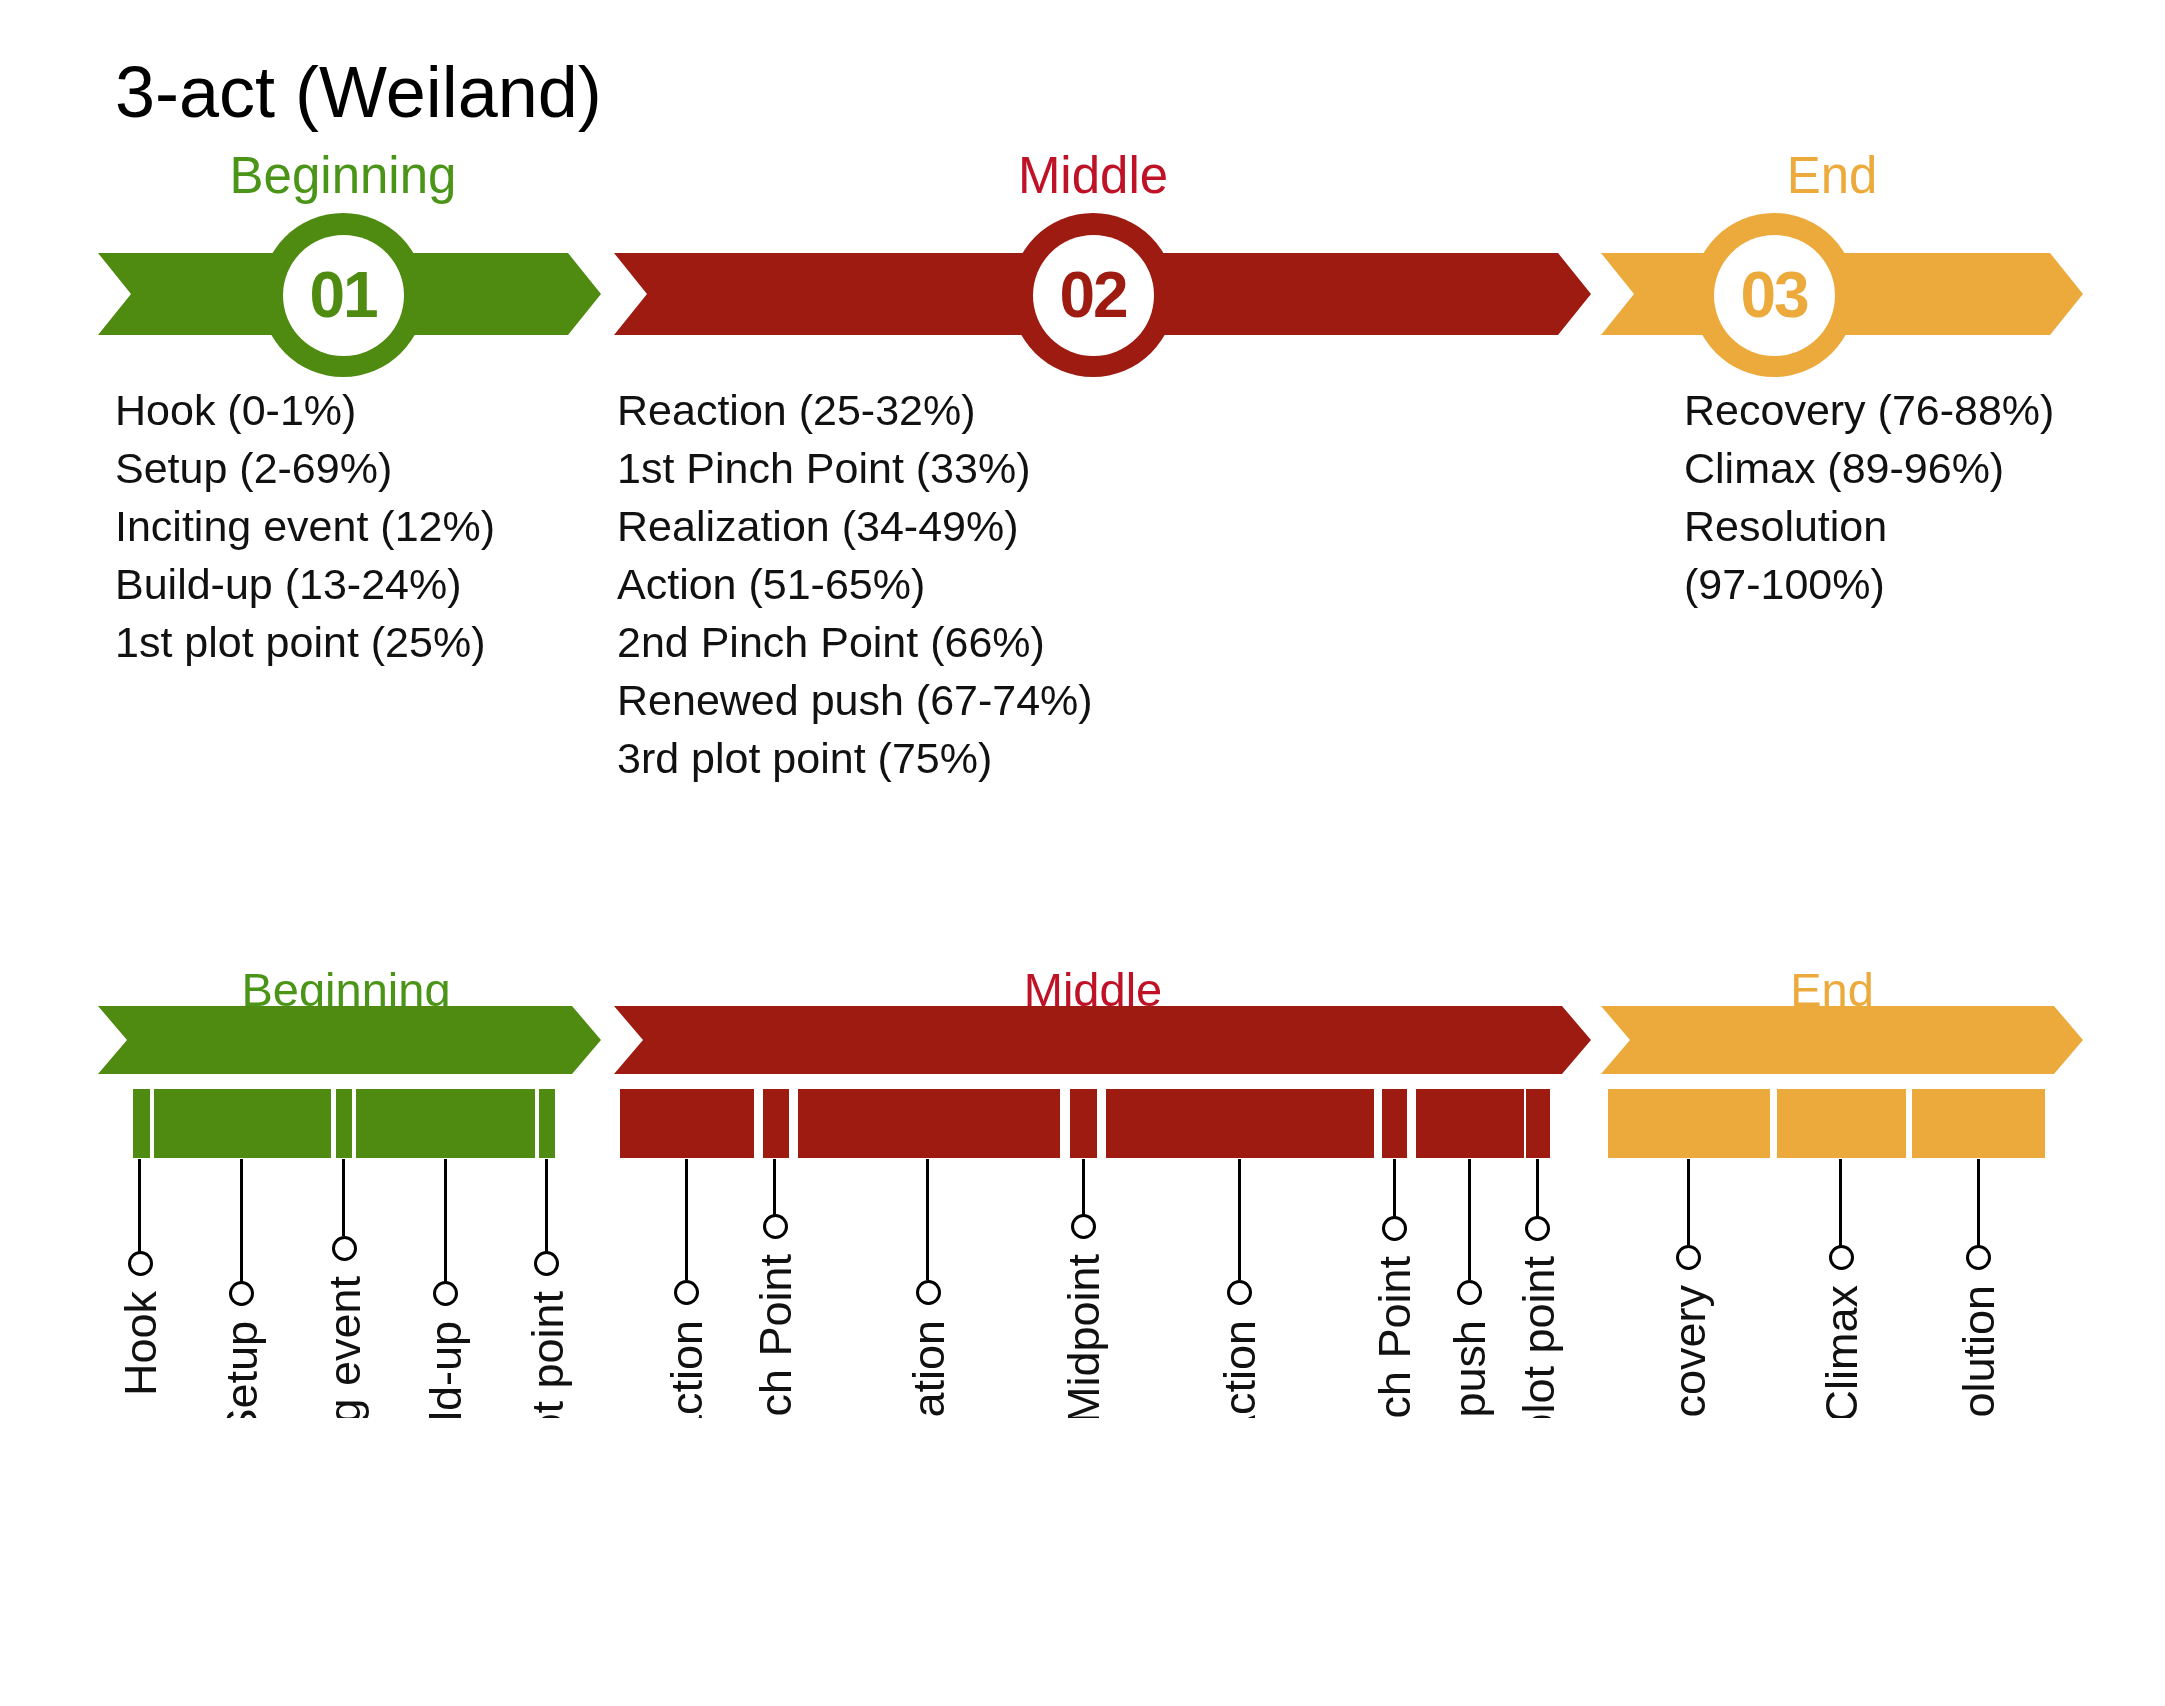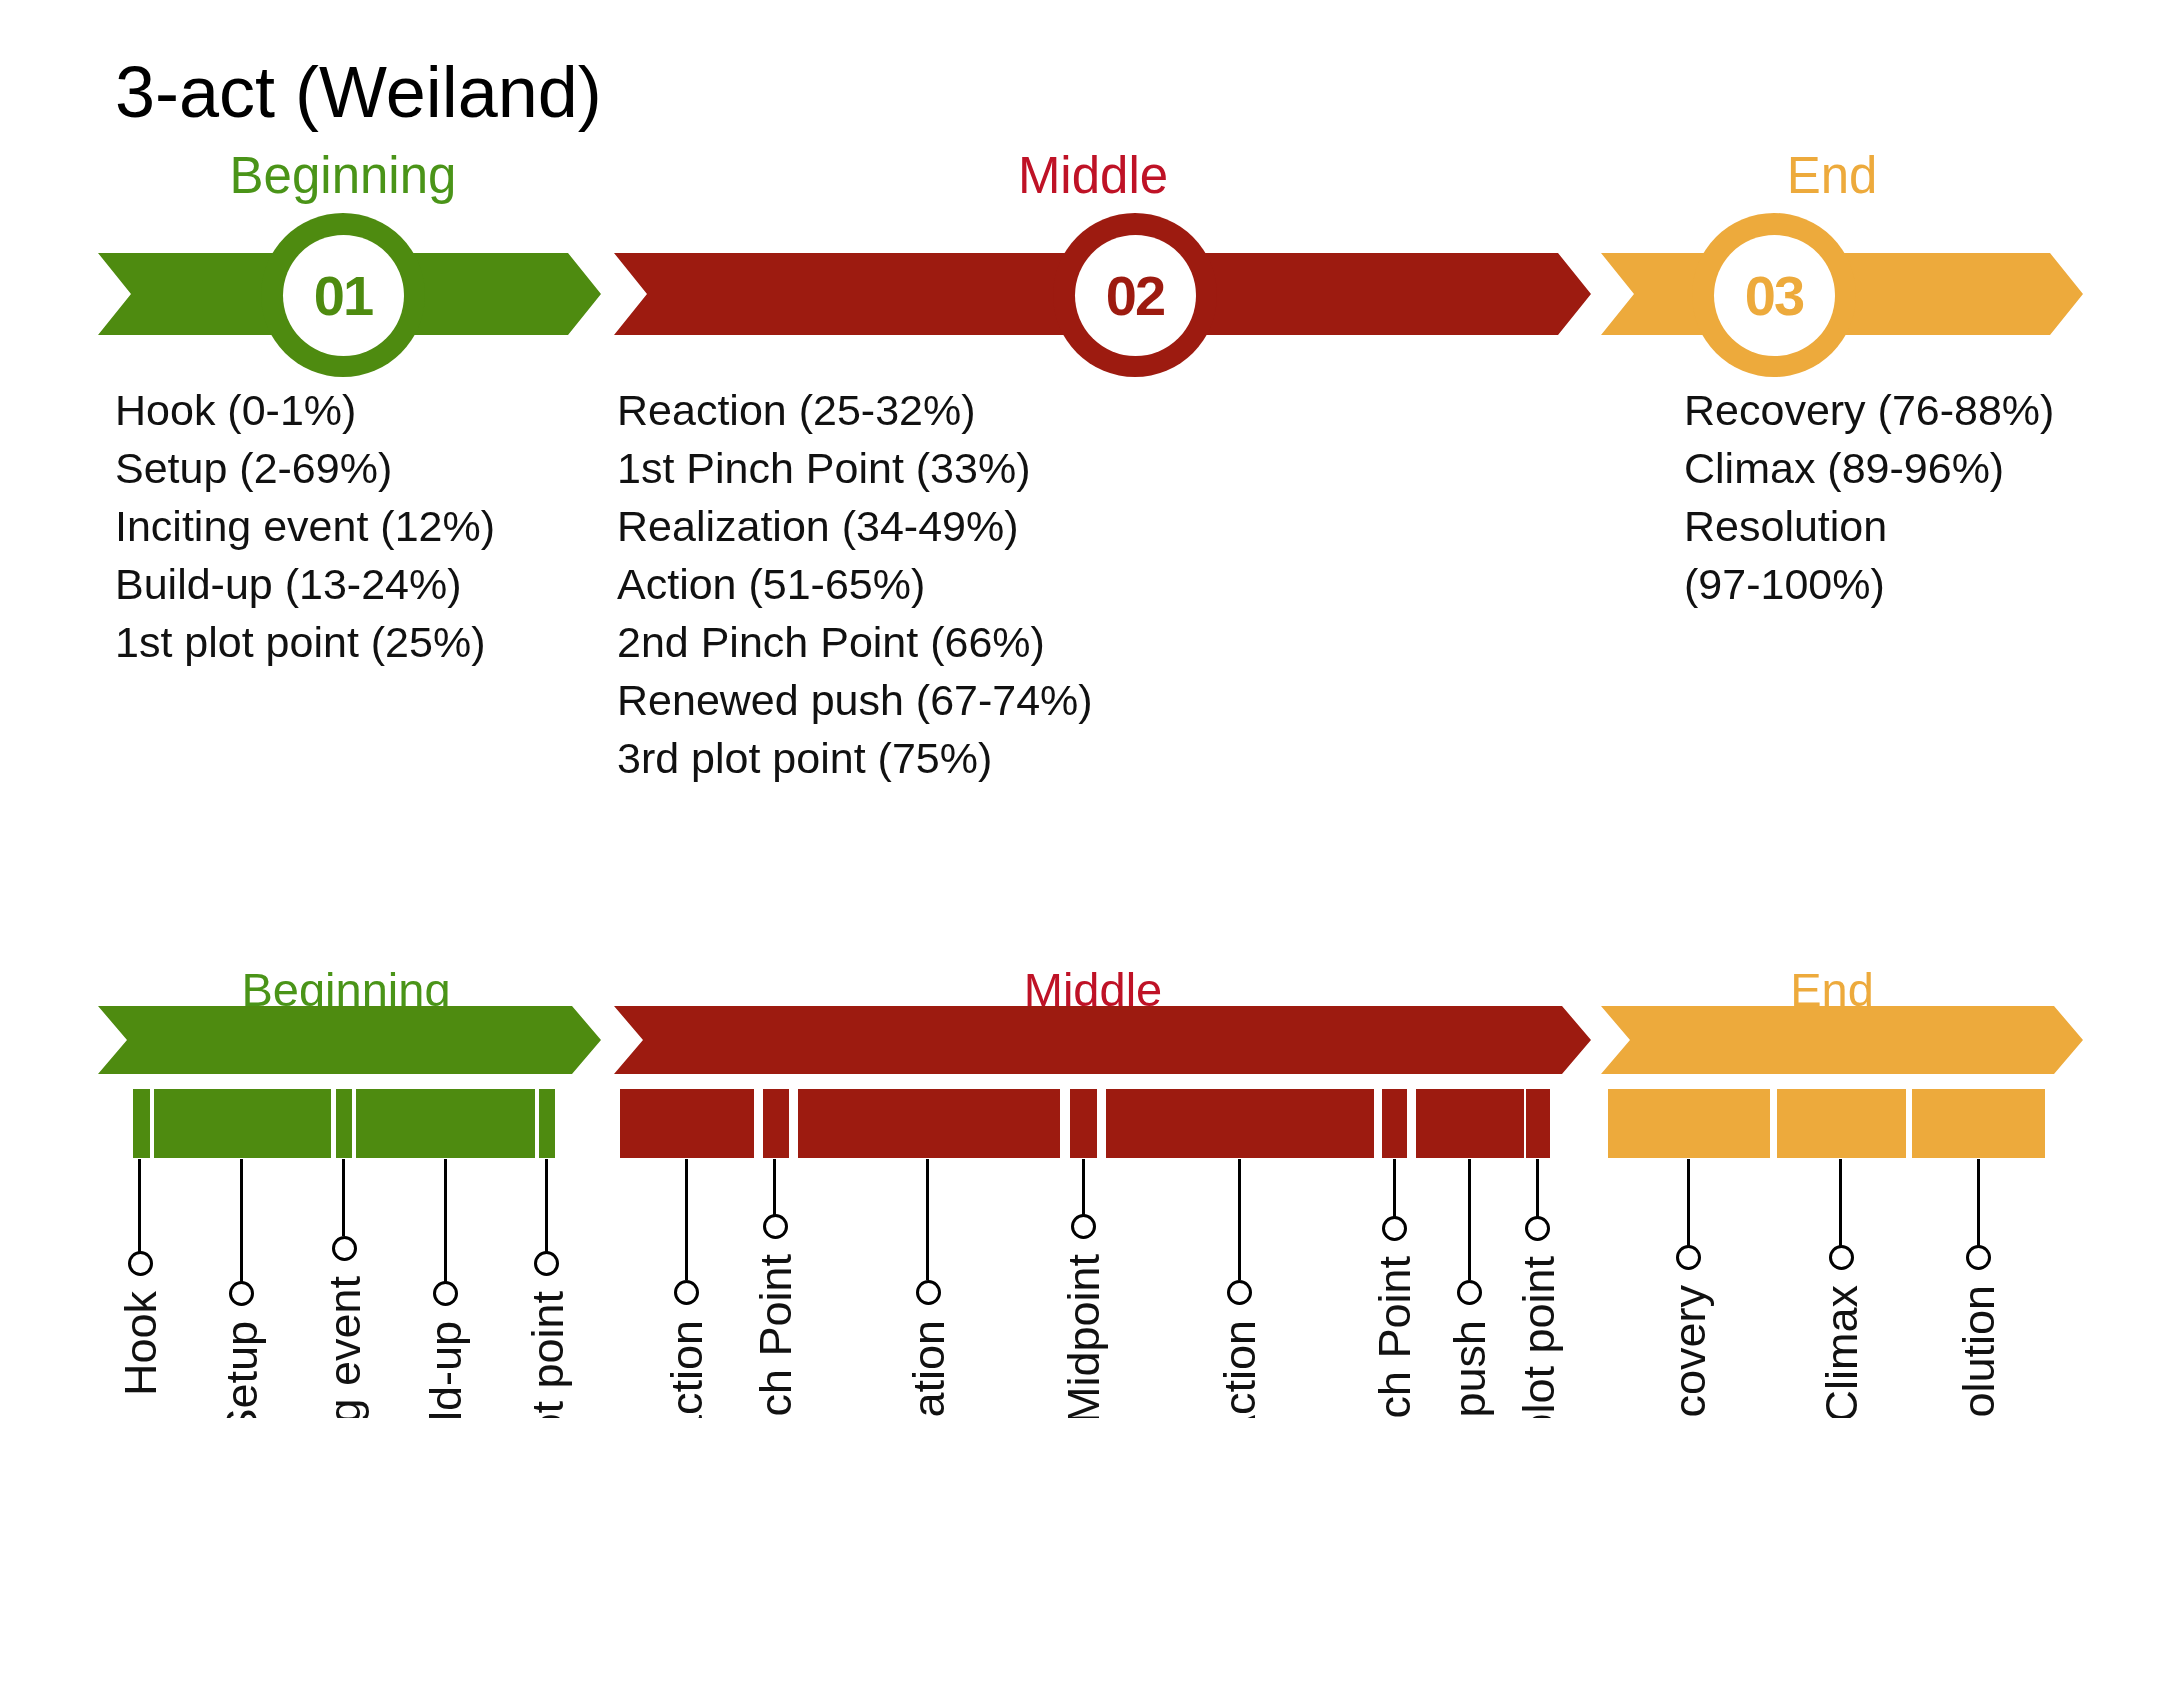--- a/index.html
+++ b/index.html
@@ -11,21 +11,21 @@
   .hdr-bot{font-size:47px;top:962px;}
   .arrow{position:absolute;}
   .arrow-top{top:253px;height:82px;
     clip-path:polygon(0 0,calc(100% - 33px) 0,100% 50%,calc(100% - 33px) 100%,0 100%,33px 50%);}
   .arrow-bot{top:1006px;height:68px;
     clip-path:polygon(0 0,calc(100% - 29px) 0,100% 50%,calc(100% - 29px) 100%,0 100%,29px 50%);}
   .num-circle{position:absolute;top:213px;width:164px;height:164px;border-radius:50%;
     display:flex;align-items:center;justify-content:center;}
   .num-inner{width:121px;height:121px;border-radius:50%;background:#fff;
     display:flex;align-items:center;justify-content:center;}
-  .num-inner span{font-weight:700;font-size:56px;letter-spacing:-2px;}
+  .num-inner span{font-weight:700;font-size:64px;letter-spacing:-2px;}
   .act-list{position:absolute;top:381px;font-size:43px;line-height:58px;color:#111;}
   .act-line{white-space:nowrap;}
   .seg{position:absolute;top:1089px;height:69px;}
   .leader{position:absolute;width:2.9px;background:#000;}
   .marker{position:absolute;width:25px;height:25px;border:3.9px solid #000;border-radius:50%;
     background:#fff;box-sizing:border-box;}
   .rlabel{position:absolute;width:0;height:0;}
   .rlabel span{display:inline-block;white-space:nowrap;transform:rotate(-90deg) translateX(-100%);
     transform-origin:0 0;font-size:45px;line-height:49px;color:#111;}
   .bottom-rule{position:absolute;left:0;top:1697px;width:2165px;height:5.9px;background:#000;}
@@ -45,21 +45,21 @@
 
     <div class="arrow arrow-top" style="left: 98px; width: 503px; background-color: rgb(78, 139, 16);"></div>
     <div class="arrow arrow-top" style="left: 614px; width: 977px; background-color: rgb(157, 27, 16);"></div>
     <div class="arrow arrow-top" style="left: 1601px; width: 482px; background-color: rgb(237, 170, 60);"></div>
 
     <div class="num-circle" style="left: 261px; background-color: rgb(78, 139, 16);">
       <div class="num-inner">
         <span style="color: rgb(78, 139, 16);">01</span>
       </div>
     </div>
-    <div class="num-circle" style="left: 1053px; background-color: rgb(157, 27, 16);">
+    <div class="num-circle" style="left: 1011px; background-color: rgb(157, 27, 16);">
       <div class="num-inner">
         <span style="color: rgb(157, 27, 16);">02</span>
       </div>
     </div>
     <div class="num-circle" style="left: 1692px; background-color: rgb(237, 170, 60);">
       <div class="num-inner">
         <span style="color: rgb(237, 170, 60);">03</span>
       </div>
     </div>
 

